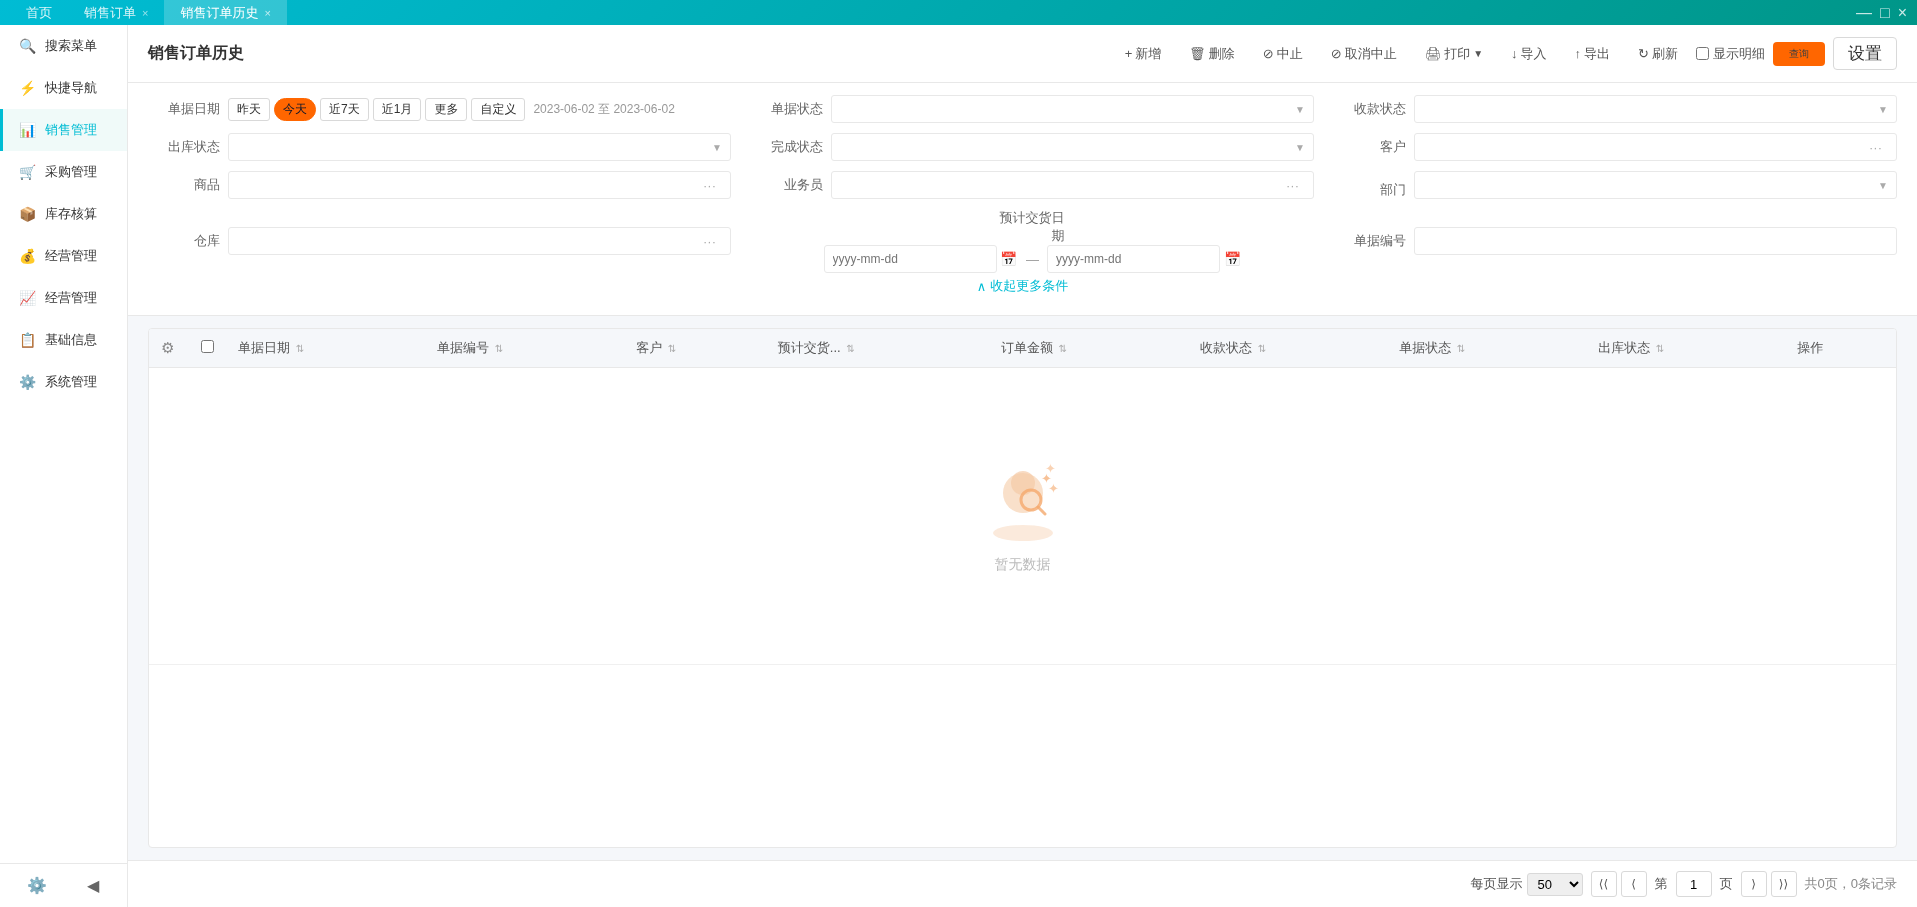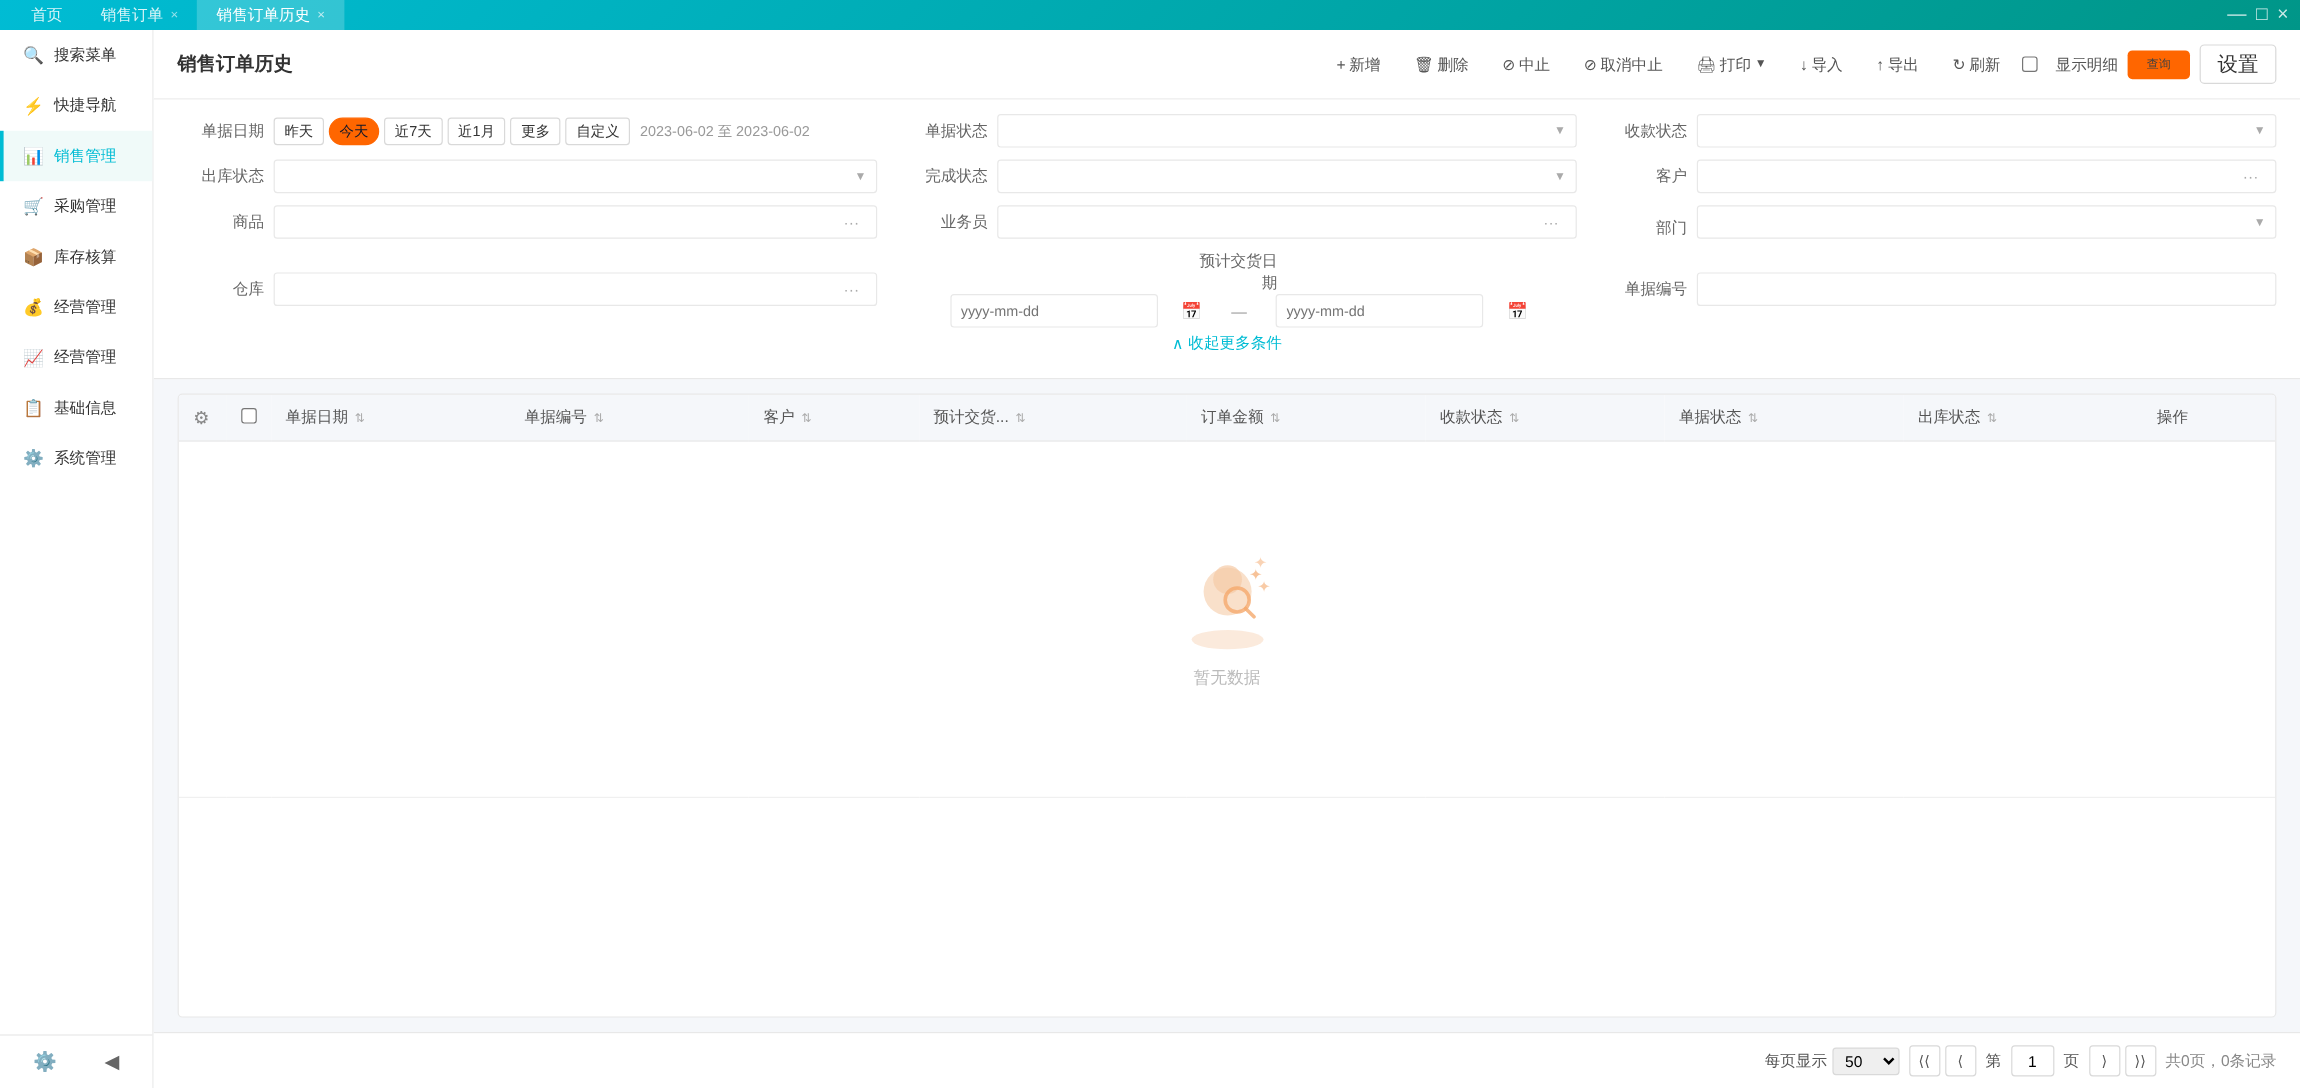--- a/index.html
+++ b/index.html
@@ -129,21 +129,21 @@
     }
     .toolbar-btn-secondary {
       background: #fff;
       color: #333;
       border: 1px solid #d9d9d9;
       border-radius: 4px;
       padding: 4px 14px;
       cursor: pointer;
       font-size: 17px;
     }
-    .show-detail-label { display: flex; align-items: center; gap: 15px; font-size: 12px; color: #555; }
+    .show-detail-label { display: flex; align-items: center; gap: 4px; font-size: 12px; color: #555; }
     .show-detail-label input { cursor: pointer; }
 
     
     .filter-area {
       padding: 12px 20px;
       background: #fff;
       border-bottom: 1px solid #e8e8e8;
       flex-shrink: 0;
     }
     .filter-label {
@@ -210,21 +210,21 @@
       grid-template-columns: 1fr 1fr 1fr;
       gap: 0;
     }
     .filter-col {
       display: flex;
       align-items: center;
     }
     .date-picker-group {
       display: flex;
       align-items: center;
-      gap: 20px;
+      gap: 4px;
       flex: 1;
     }
     .date-picker-input {
       flex: 1;
       border: 1px solid #e8e8e8;
       border-radius: 3px;
       padding: 4px 8px;
       min-height: 28px;
       color: #999;
       background: #fff;

